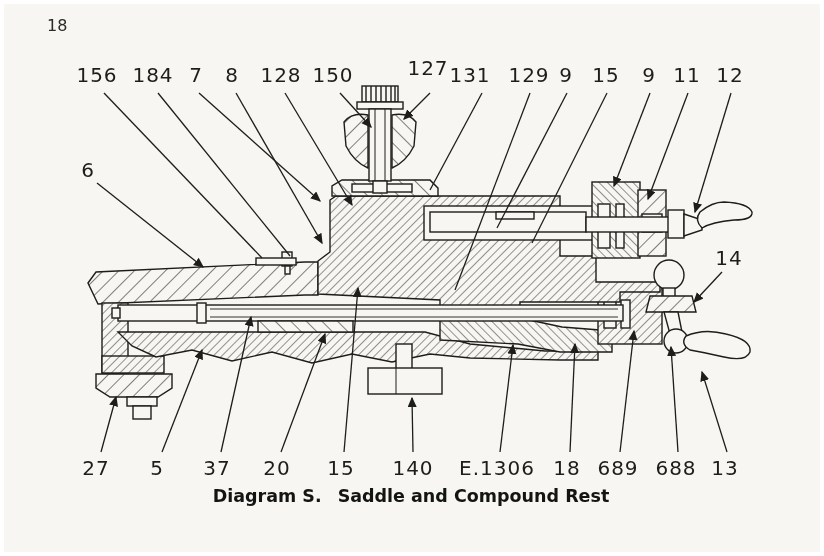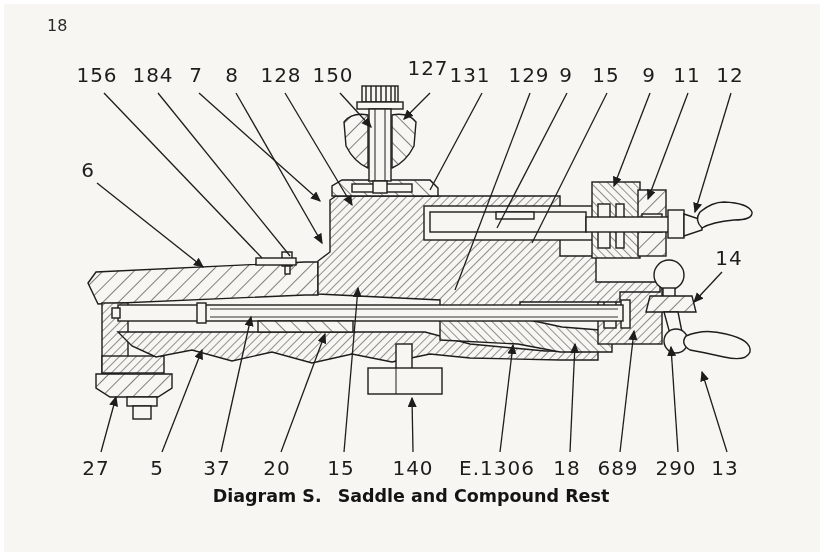--- a/index.html
+++ b/index.html
@@ -190,18 +190,18 @@
 
 <div class="lbl" style="left:96px;top:456px">27</div>
 <div class="lbl" style="left:157px;top:456px">5</div>
 <div class="lbl" style="left:217px;top:456px">37</div>
 <div class="lbl" style="left:277px;top:456px">20</div>
 <div class="lbl" style="left:341px;top:456px">15</div>
 <div class="lbl" style="left:413px;top:456px">140</div>
 <div class="lbl" style="left:497px;top:456px">E.1306</div>
 <div class="lbl" style="left:567px;top:456px">18</div>
 <div class="lbl" style="left:618px;top:456px">689</div>
-<div class="lbl" style="left:676px;top:456px">290</div>
+<div class="lbl" style="left:676px;top:456px">688</div>
 <div class="lbl" style="left:725px;top:456px">13</div>
 
 <div class="caption">
   <span>Diagram S.</span><span class="cap-title">Saddle and Compound Rest</span>
 </div>
 
 </body></html>

